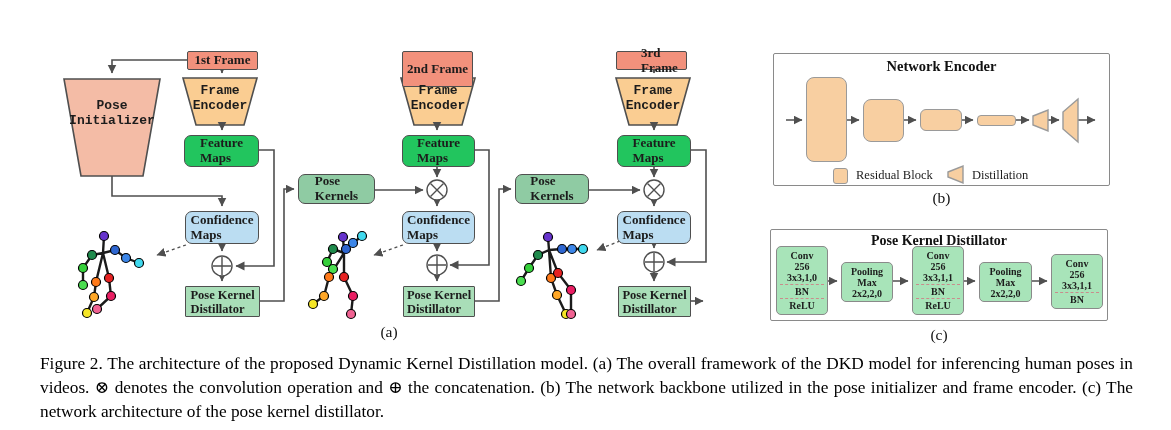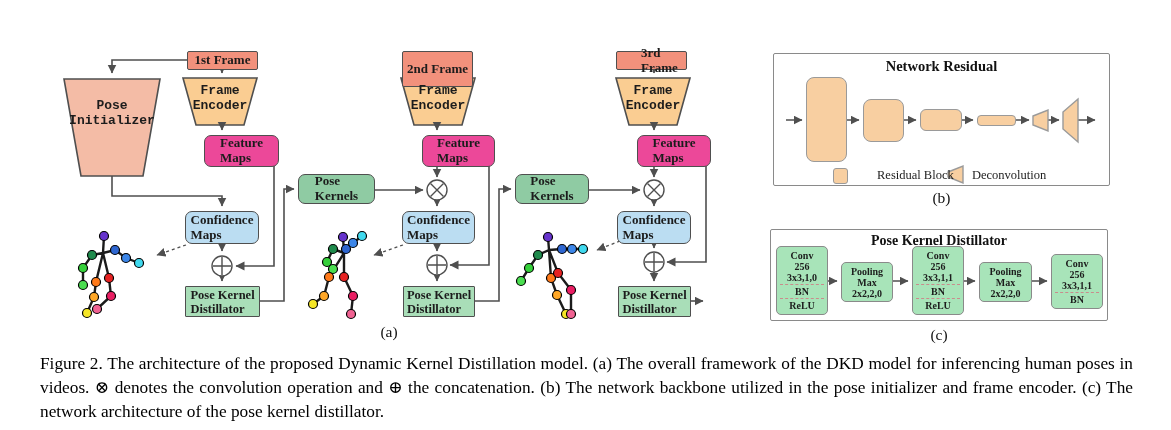--- a/index.html
+++ b/index.html
@@ -4,21 +4,21 @@
 <style>
   html,body{margin:0;padding:0;background:#fff;}
   #canvas{position:relative;width:1171px;height:430px;background:#fff;overflow:hidden;
           font-family:"Liberation Serif","DejaVu Serif",serif;}
   svg.underlay{position:absolute;left:0;top:0;width:1171px;height:430px;}
   .box{position:absolute;box-sizing:border-box;border:1.6px solid #4F4F4F;display:flex;
        align-items:center;justify-content:center;text-align:left;font-weight:700;
        color:#1c1c1c;white-space:pre-line;line-height:1.12;font-size:13px;
        font-family:"Liberation Serif","DejaVu Serif",serif;}
   .frame{background:#F2917C;border-radius:2px;}
-  .feature{background:#ec4899;border-radius:7px;margin-left:20px;}
+  .feature{background:#22c55e;border-radius:7px;}
   .confidence{background:#BBDDF2;border-radius:7px;}
   .kernels{background:#8FCBA3;border-radius:7px;}
   .distill{background:#A9DEB8;border-radius:1px;font-size:12.5px;}
   .traplbl{position:absolute;text-align:center;font-weight:700;color:#1c1c1c;
            white-space:pre-line;line-height:1.15;font-size:13px;font-family:Liberation Mono, monospace;}
   .panel{position:absolute;box-sizing:border-box;border:1.5px solid #8a8a8a;
          background:transparent;border-radius:2px;}
   .ptitle{position:absolute;font-weight:700;font-size:14.5px;color:#111;text-align:center;}
   .sublabel{position:absolute;font-size:15.5px;color:#111;text-align:center;}
   .bblock{position:absolute;box-sizing:border-box;background:#F8CFA1;
@@ -230,28 +230,28 @@
 <div class="box distill" style="left:185px;top:286px;width:75px;height:31px;">Pose Kernel
 Distillator</div>
 <div class="box distill" style="left:403px;top:286px;width:72px;height:31px;">Pose Kernel
 Distillator</div>
 <div class="box distill" style="left:618px;top:286px;width:73px;height:31px;">Pose Kernel
 Distillator</div>
 
 <div class="sublabel" style="left:359px;top:323px;width:60px;">(a)</div>
 
 <div class="panel" style="left:773px;top:53px;width:337px;height:133px;"></div>
-<div class="ptitle" style="left:773px;top:58px;width:337px;">Network Residual</div>
+<div class="ptitle" style="left:773px;top:58px;width:337px;">Network Encoder</div>
 <div class="bblock" style="left:806px;top:77px;width:41px;height:85px;border-radius:8px;"></div>
 <div class="bblock" style="left:863px;top:99px;width:41px;height:43px;border-radius:8px;"></div>
 <div class="bblock" style="left:920px;top:109px;width:42px;height:22px;border-radius:6px;"></div>
 <div class="bblock" style="left:977px;top:115px;width:39px;height:11px;border-radius:4px;"></div>
 <div class="bblock" style="left:833px;top:168px;width:15px;height:16px;border-radius:3px;"></div>
-<div class="legendlbl" style="left:856px;top:168px;margin-left:21px;">Residual Block</div>
-<div class="legendlbl" style="left:972px;top:168px;">Deconvolution</div>
+<div class="legendlbl" style="left:856px;top:168px;">Residual Block</div>
+<div class="legendlbl" style="left:972px;top:168px;">Distillation</div>
 <div class="sublabel" style="left:773px;top:189px;width:337px;">(b)</div>
 
 <div class="panel" style="left:770px;top:229px;width:338px;height:92px;"></div>
 <div class="ptitle" style="left:770px;top:233px;width:338px;font-size:14px;">Pose Kernel Distillator</div>
 
 <div class="cblock" style="left:776px;top:246px;width:52px;height:69px;">
   <div>Conv</div>
   <div>256</div>
   <div>3x3,1,0</div>
   <div class="dash">BN</div>

